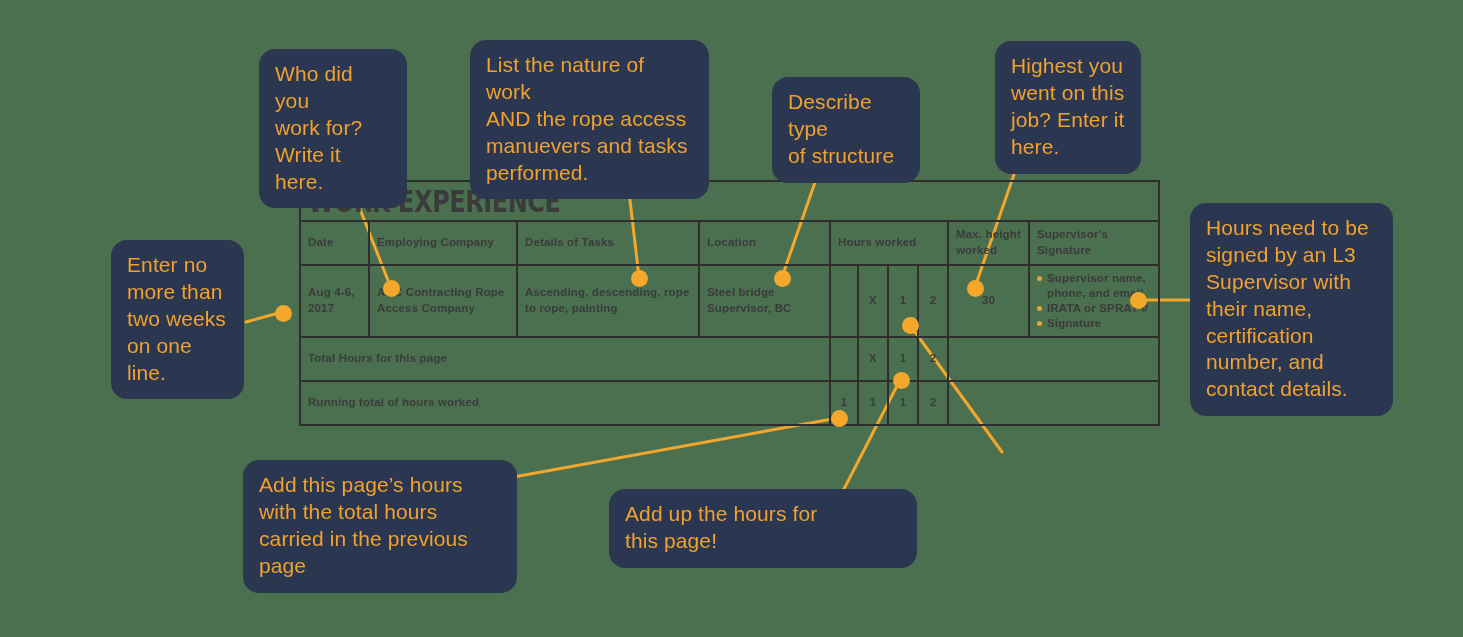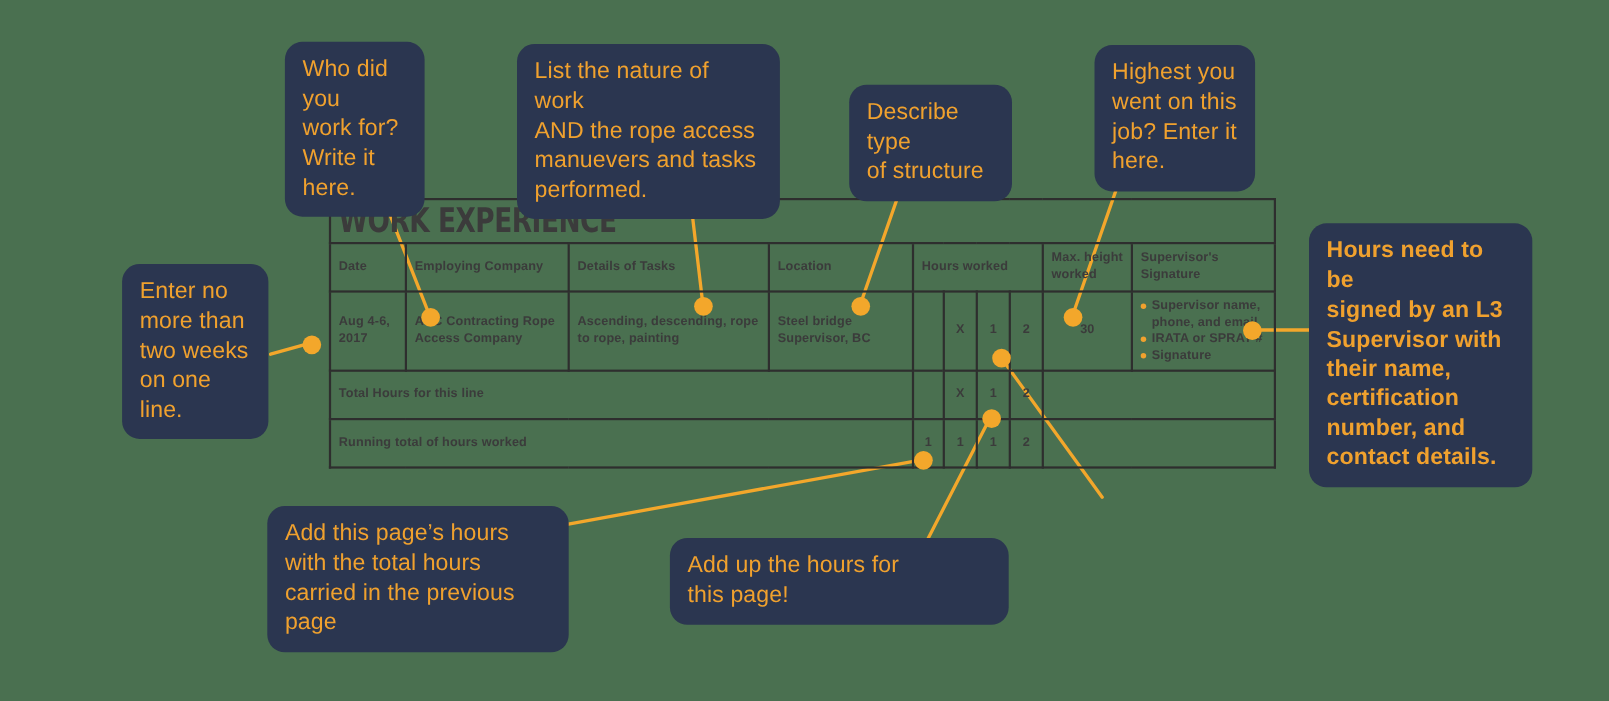--- a/index.html
+++ b/index.html
@@ -183,41 +183,41 @@
         <td class="body-cell">
           <ul class="sig-list">
             <li>Supervisor name, phone, and email</li>
             <li>IRATA or SPRAT #</li>
             <li>Signature</li>
           </ul>
         </td>
       </tr>
 
       <tr style="height:44px">
-        <td colspan="4">Total Hours for this line</td>
+        <td colspan="4">Total Hours for this page</td>
         <td class="num"></td>
         <td class="num">X</td>
         <td class="num">1</td>
         <td class="num">2</td>
         <td colspan="2"></td>
       </tr>
 
       <tr style="height:44px">
         <td colspan="4">Running total of hours worked</td>
         <td class="num">1</td>
         <td class="num">1</td>
         <td class="num">1</td>
         <td class="num">2</td>
         <td colspan="2"></td>
       </tr>
     </tbody>
       </table>
   </div>
 
-  <div class="callout" style="left:259px; top:38px; width:127px;">Who did you
+  <div class="callout" style="left:259px; top:49px; width:148px;">Who did you
 work for?
 Write it here.</div>
 
   <div class="callout" style="left:470px; top:40px; width:239px;">List the nature of work
 AND the rope access
 manuevers and tasks
 performed.</div>
 
   <div class="callout" style="left:772px; top:77px; width:148px;">Describe type
 of structure</div>
@@ -226,21 +226,21 @@
 went on this
 job? Enter it
 here.</div>
 
   <div class="callout" style="left:111px; top:240px; width:133px;">Enter no
 more than
 two weeks
 on one
 line.</div>
 
-  <div class="callout" style="left:1190px; top:203px; width:203px;font-weight:bold;">Hours need to be
+  <div class="callout" style="left:1190px; top:203px; width:203px;">Hours need to be
 signed by an L3
 Supervisor with
 their name,
 certification
 number, and
 contact details.</div>
 
   <div class="callout" style="left:243px; top:460px; width:274px;">Add this page’s hours
 with the total hours
 carried in the previous

